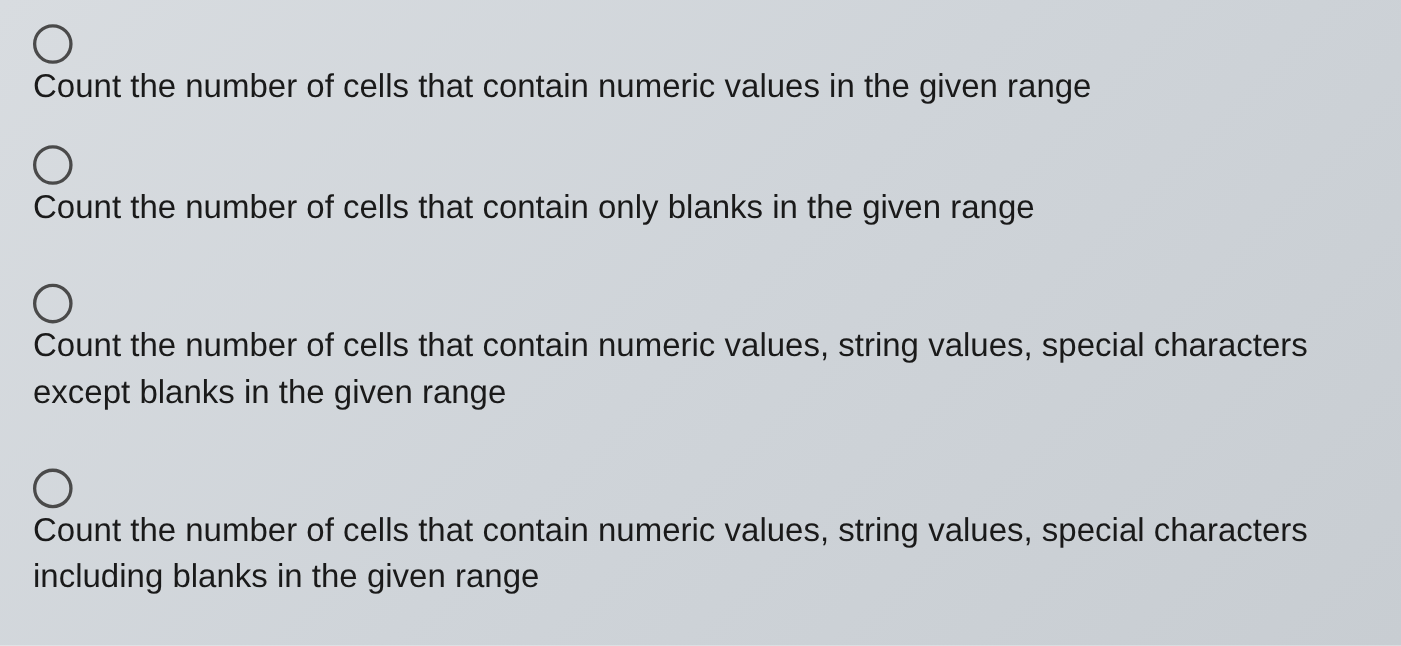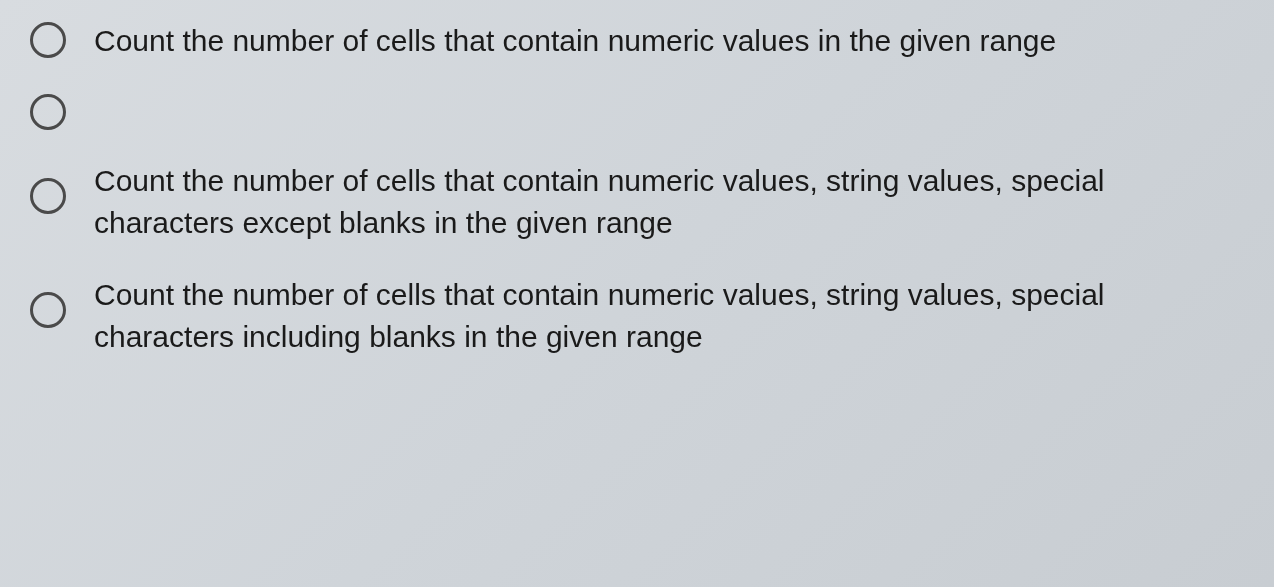--- a/index.html
+++ b/index.html
@@ -32,20 +32,21 @@
       margin-left: 4px;
     }
     .options {
       padding-left: 0;
     }
     .option-row {
       display: flex;
       align-items: flex-start;
       margin-bottom: 30px;
       cursor: pointer;
+      flex-direction: column;
     }
     .radio-circle {
       width: 36px;
       height: 36px;
       min-width: 36px;
       border: 3px solid #4a4a4a;
       border-radius: 50%;
       margin-right: 28px;
       margin-top: 2px;
       background: transparent;
@@ -67,20 +68,21 @@
 
   <div class="options">
 
     <div class="option-row">
       <div class="radio-circle"></div>
       <div class="option-label">Count the number of cells that contain numeric values in the given range</div>
     </div>
 
     <div class="option-row">
       <div class="radio-circle"></div>
+      <div class="option-label">Count the number of cells that contain only blanks in the given range</div>
     </div>
 
     <div class="option-row multiline">
       <div class="radio-circle"></div>
       <div class="option-label">Count the number of cells that contain numeric values, string values, special characters except blanks in the given range</div>
     </div>
 
     <div class="option-row multiline">
       <div class="radio-circle"></div>
       <div class="option-label">Count the number of cells that contain numeric values, string values, special characters including blanks in the given range</div>

